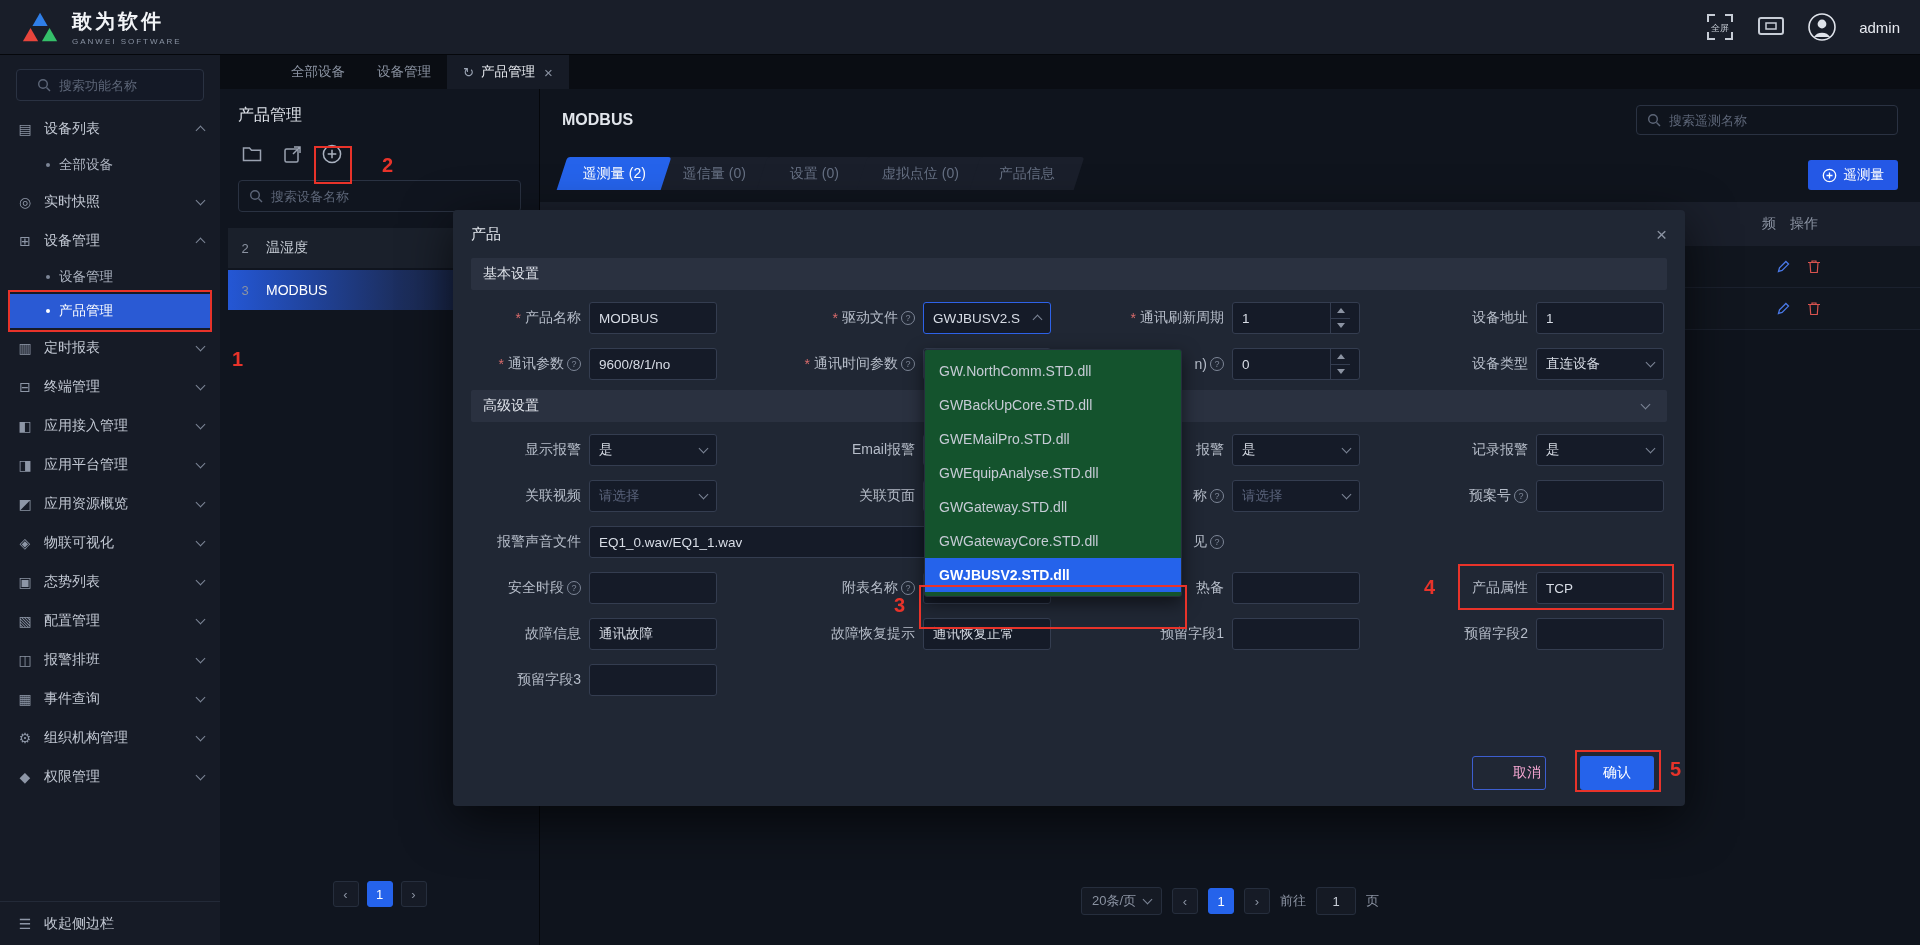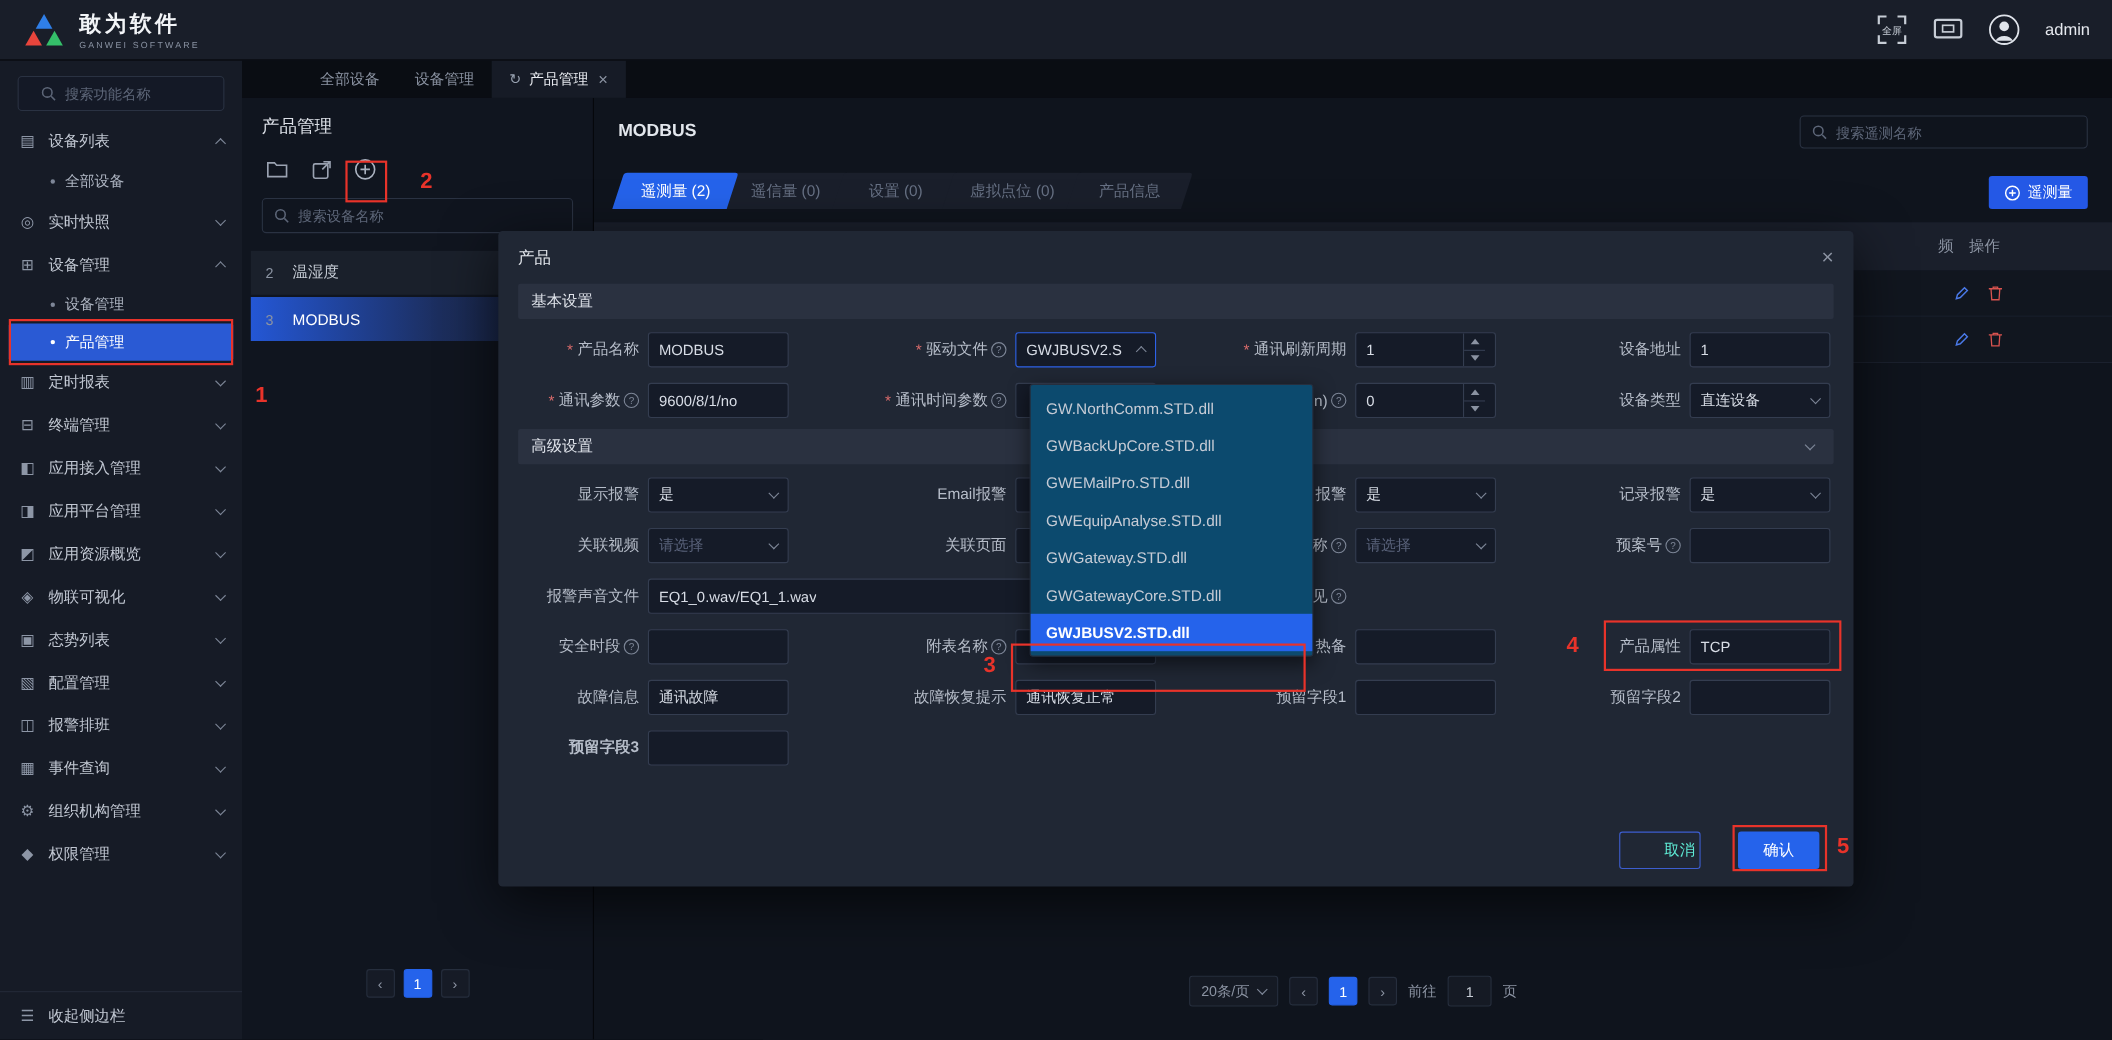--- a/index.html
+++ b/index.html
@@ -91,25 +91,25 @@
   .f-ctrl .ph{color:#59627a;}
   .f-ctrl.open{border-color:#2e62e8;}
   .f-ctrl .caret{margin-left:auto;flex:none;}
   .stepper-btns{margin-left:auto;align-self:stretch;display:flex;flex-direction:column;border-left:1px solid #343d50;width:20px;flex:none;}
   .stepper-btns .st{flex:1;display:flex;align-items:center;justify-content:center;cursor:pointer;}
   .stepper-btns .st:first-child{border-bottom:1px solid #343d50;}
   .tri-up{width:0;height:0;border-left:4px solid transparent;border-right:4px solid transparent;border-bottom:5px solid #8b93a2;}
   .tri-dn{width:0;height:0;border-left:4px solid transparent;border-right:4px solid transparent;border-top:5px solid #8b93a2;}
   .modal-footer{position:absolute;right:31px;bottom:16px;display:flex;gap:34px;}
   .btn{width:74px;height:34px;border-radius:3px;display:flex;align-items:center;justify-content:center;font-size:14px;cursor:pointer;}
-  .btn-cancel{border:1px solid #3d5ecf;color:#5eead4;background:transparent;padding-left:36px;}
+  .btn-cancel{border:1px solid #3d5ecf;color:#f9a8d4;background:transparent;padding-left:36px;}
   .btn-confirm{background:#2563eb;color:#fff;}
 
   
-  .dropdown{position:absolute;left:924px;top:349px;width:258px;background:#0c4a6e;border:1px solid #262e3d;border-radius:3px;box-shadow:0 6px 18px rgba(0,0,0,.55);z-index:70;padding:4px 0;margin-left:12px;}
+  .dropdown{position:absolute;left:924px;top:349px;width:258px;background:#14532d;border:1px solid #262e3d;border-radius:3px;box-shadow:0 6px 18px rgba(0,0,0,.55);z-index:70;padding:4px 0;}
   .dd-item{height:34px;display:flex;align-items:center;padding:0 14px;font-size:14px;color:#c6cbd5;cursor:pointer;white-space:nowrap;}
   .dd-item.selected{background:#2563eb;color:#fff;font-weight:bold;}
 
   
   .chev{display:inline-block;width:7px;height:7px;border-right:1.6px solid #7d8697;border-bottom:1.6px solid #7d8697;}
   .chev.down{transform:rotate(45deg);margin-top:-3px;}
   .chev.up{transform:rotate(-135deg);margin-top:3px;}
 
   
   .anno-box{position:absolute;border:2px solid #e8332a;z-index:100;pointer-events:none;}
@@ -610,21 +610,21 @@
       </div>
       <div class="f-ctrl input" style="grid-area: 5 / 6;">
         <span class="val"></span>
       </div>
       <div class="f-label" style="grid-area: 5 / 7;">
         <span>预留字段2</span>
       </div>
       <div class="f-ctrl input" style="grid-area: 5 / 8;">
         <span class="val"></span>
       </div>
-      <div class="f-label" style="grid-area: 6 / 1; font-weight: bold;">
+      <div class="f-label" style="grid-area: 6 / 1;">
         <span>预留字段3</span>
       </div>
       <div class="f-ctrl input" style="grid-area: 6 / 2;">
         <span class="val"></span>
       </div>
     </div>
   <div class="modal-footer">
     <div class="btn btn-cancel">取消</div>
     <div class="btn btn-confirm">确认</div>
   </div>

